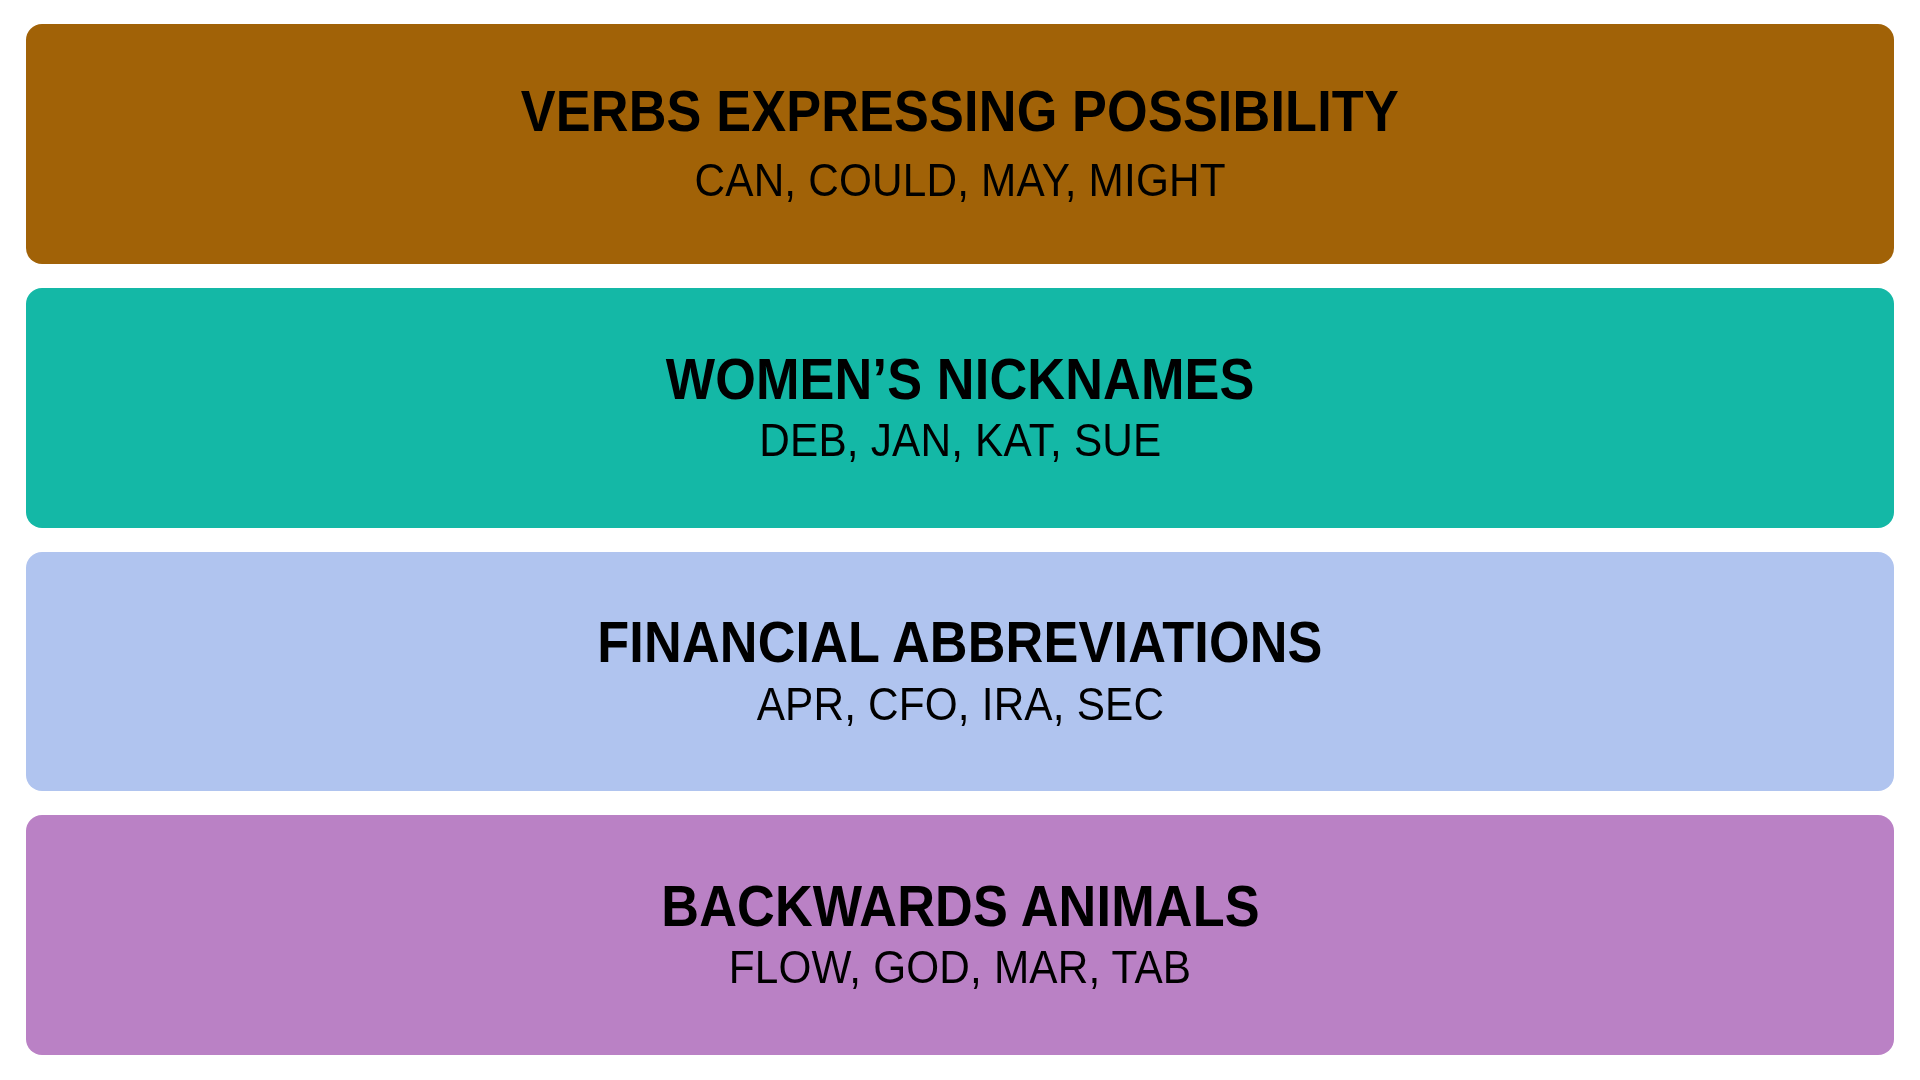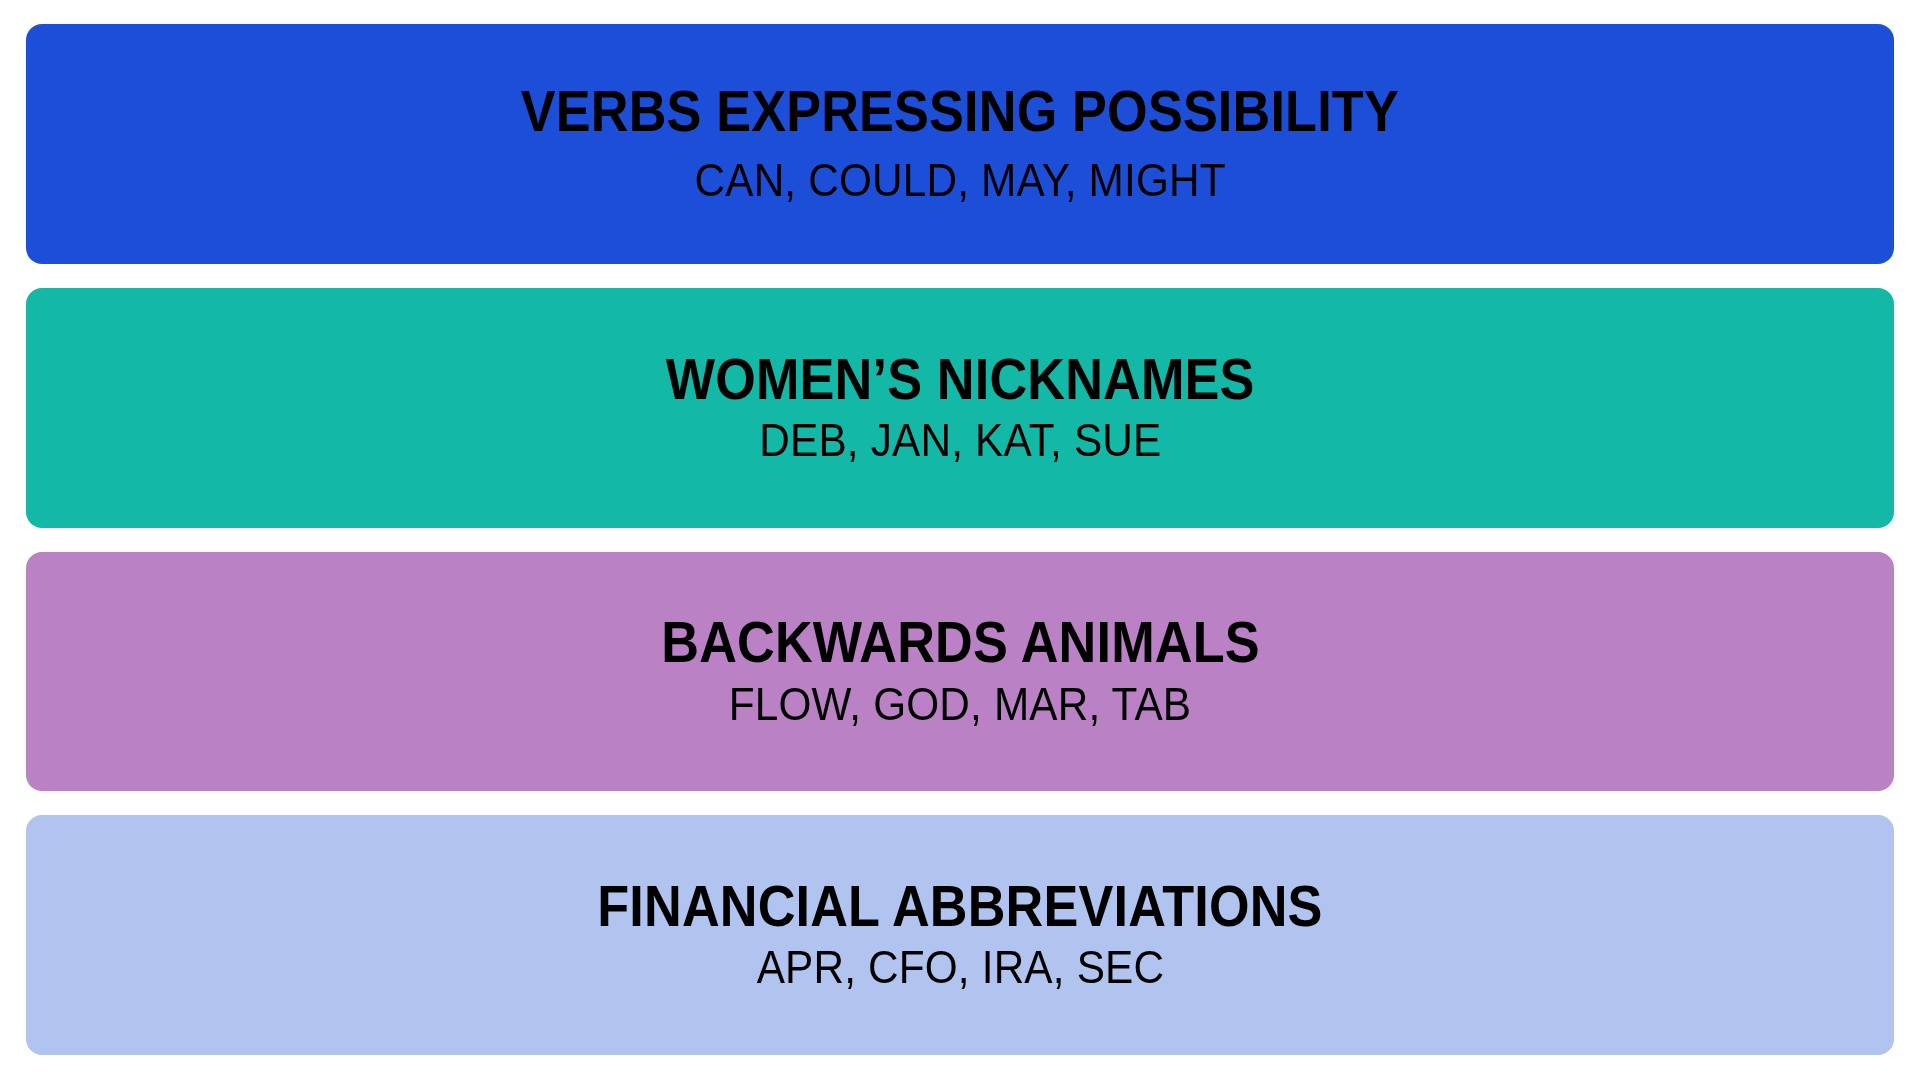--- a/index.html
+++ b/index.html
@@ -60,33 +60,33 @@
     transform-origin: center;
     white-space: nowrap;
     margin: 6px 0 0 0;
   }
 </style>
 </head>
 <body>
 
 <div id="puzzle-board" style="background-color: rgb(255, 255, 255);">
 
-  <div class="category-card" style="background-color: #1d4ed8; gap: 8px;">
+  <div class="category-card" style="background-color: #a16207; gap: 8px;">
     <div class="category-title" style="color: rgb(0, 0, 0);">VERBS EXPRESSING POSSIBILITY</div>
     <div class="category-members" style="color: rgb(0, 0, 0);">CAN, COULD, MAY, MIGHT</div>
   </div>
 
   <div class="category-card" style="background-color: #14b8a6;">
     <div class="category-title" style="color: rgb(0, 0, 0);">WOMEN’S NICKNAMES</div>
     <div class="category-members" style="color: rgb(0, 0, 0);">DEB, JAN, KAT, SUE</div>
   </div>
 
+  <div class="category-card" style="background-color: rgb(176, 196, 239);">
+    <div class="category-title" style="color: rgb(0, 0, 0);">FINANCIAL ABBREVIATIONS</div>
+    <div class="category-members" style="color: rgb(0, 0, 0);">APR, CFO, IRA, SEC</div>
+  </div>
+
   <div class="category-card" style="background-color: rgb(186, 129, 197);">
     <div class="category-title" style="color: rgb(0, 0, 0);">BACKWARDS ANIMALS</div>
     <div class="category-members" style="color: rgb(0, 0, 0);">FLOW, GOD, MAR, TAB</div>
   </div>
 
-  <div class="category-card" style="background-color: rgb(176, 196, 239);">
-    <div class="category-title" style="color: rgb(0, 0, 0);">FINANCIAL ABBREVIATIONS</div>
-    <div class="category-members" style="color: rgb(0, 0, 0);">APR, CFO, IRA, SEC</div>
-  </div>
-
 </div>
 
 </body></html>

